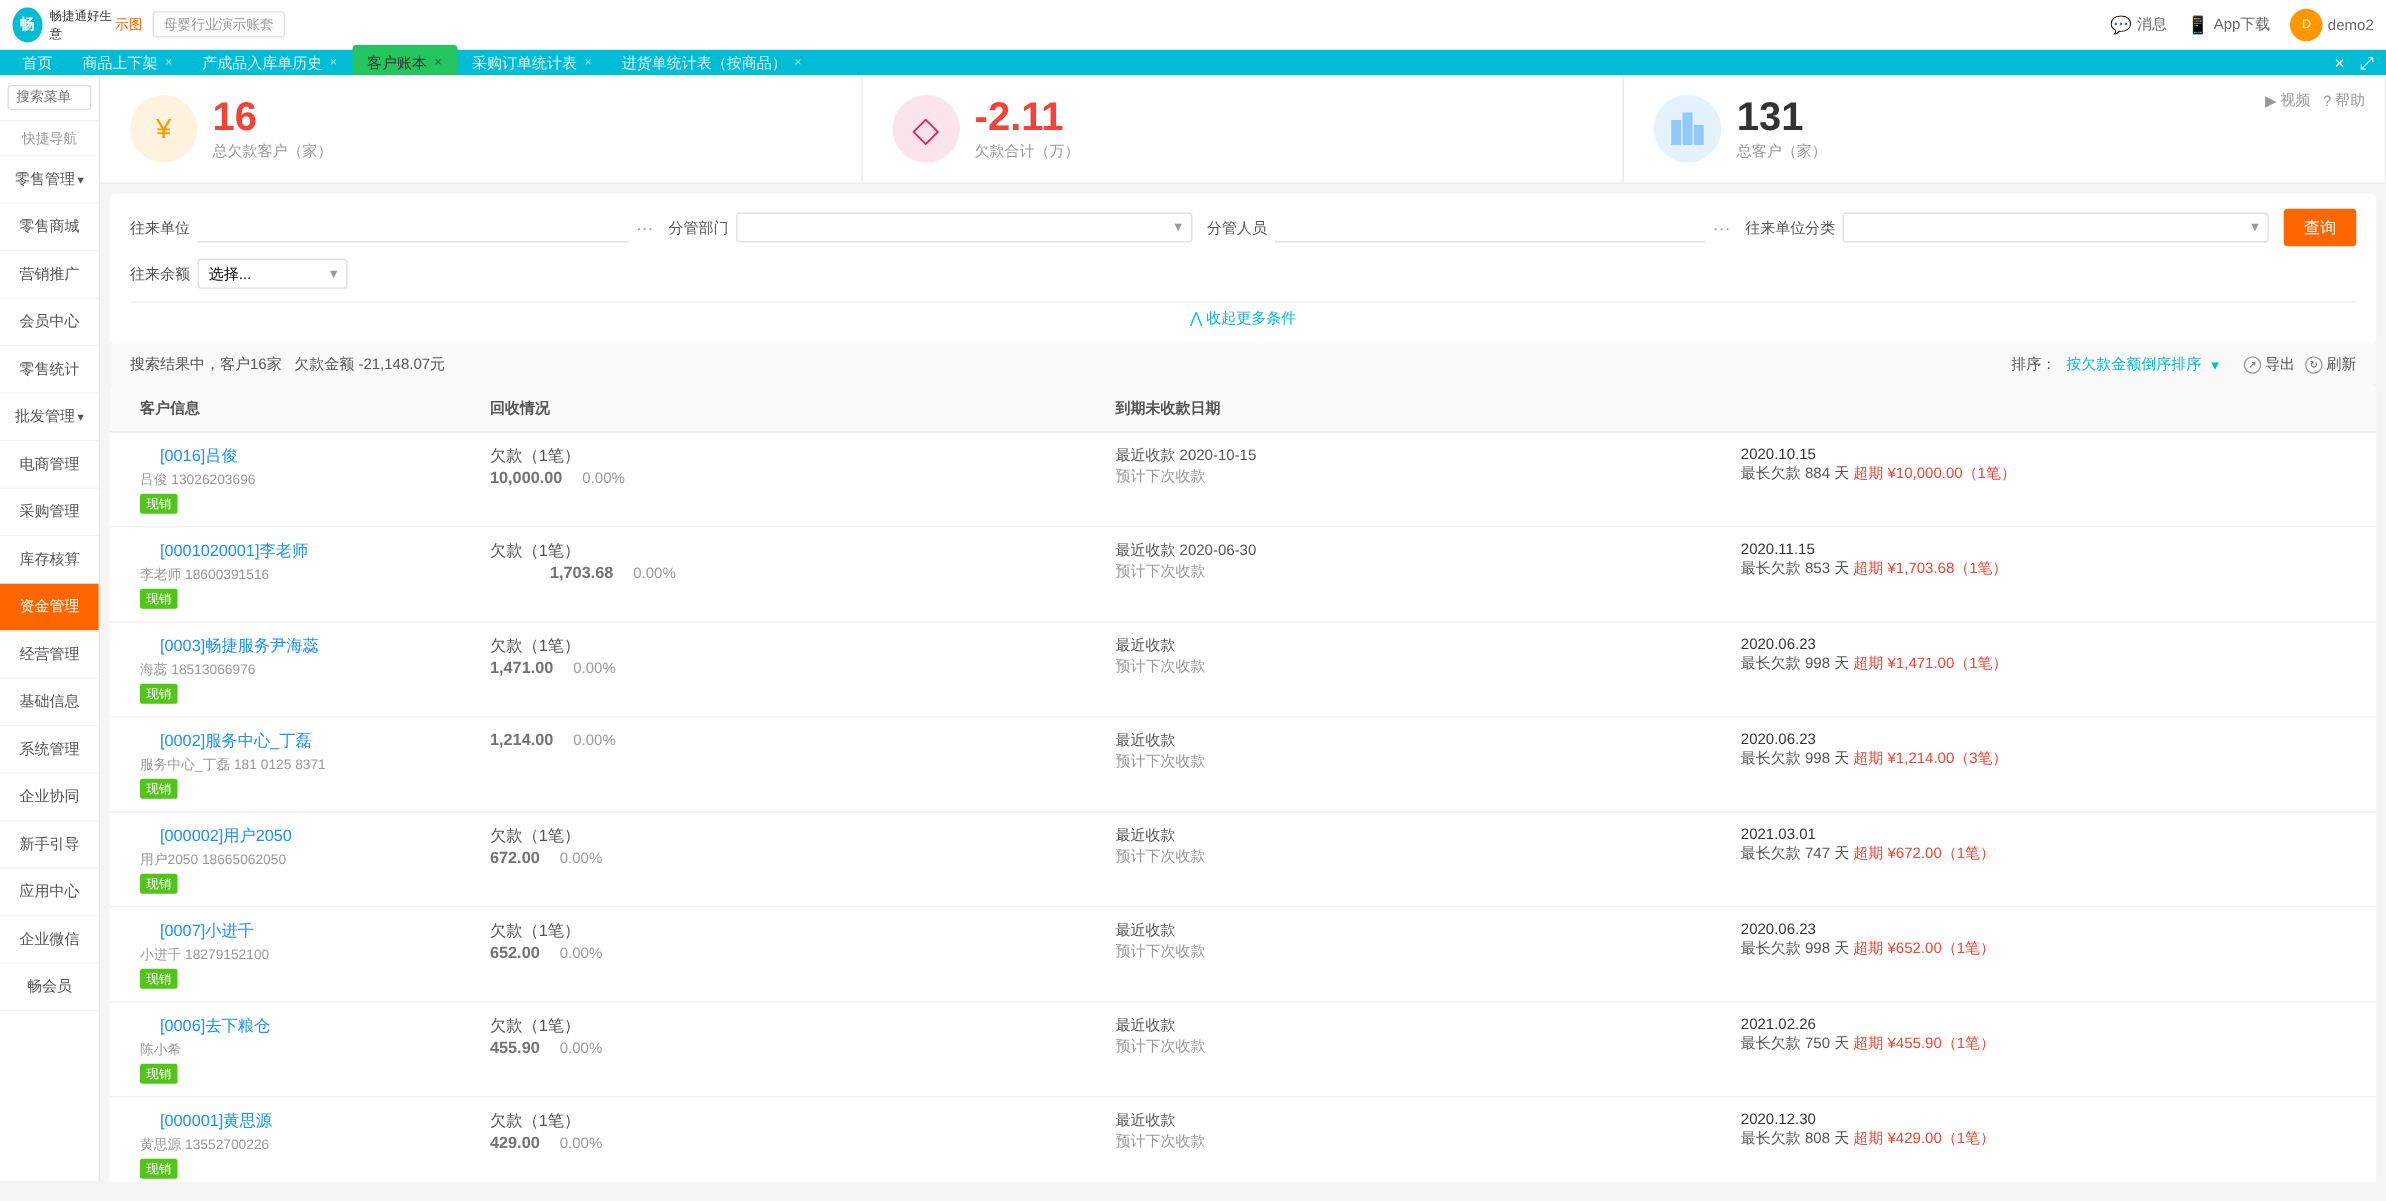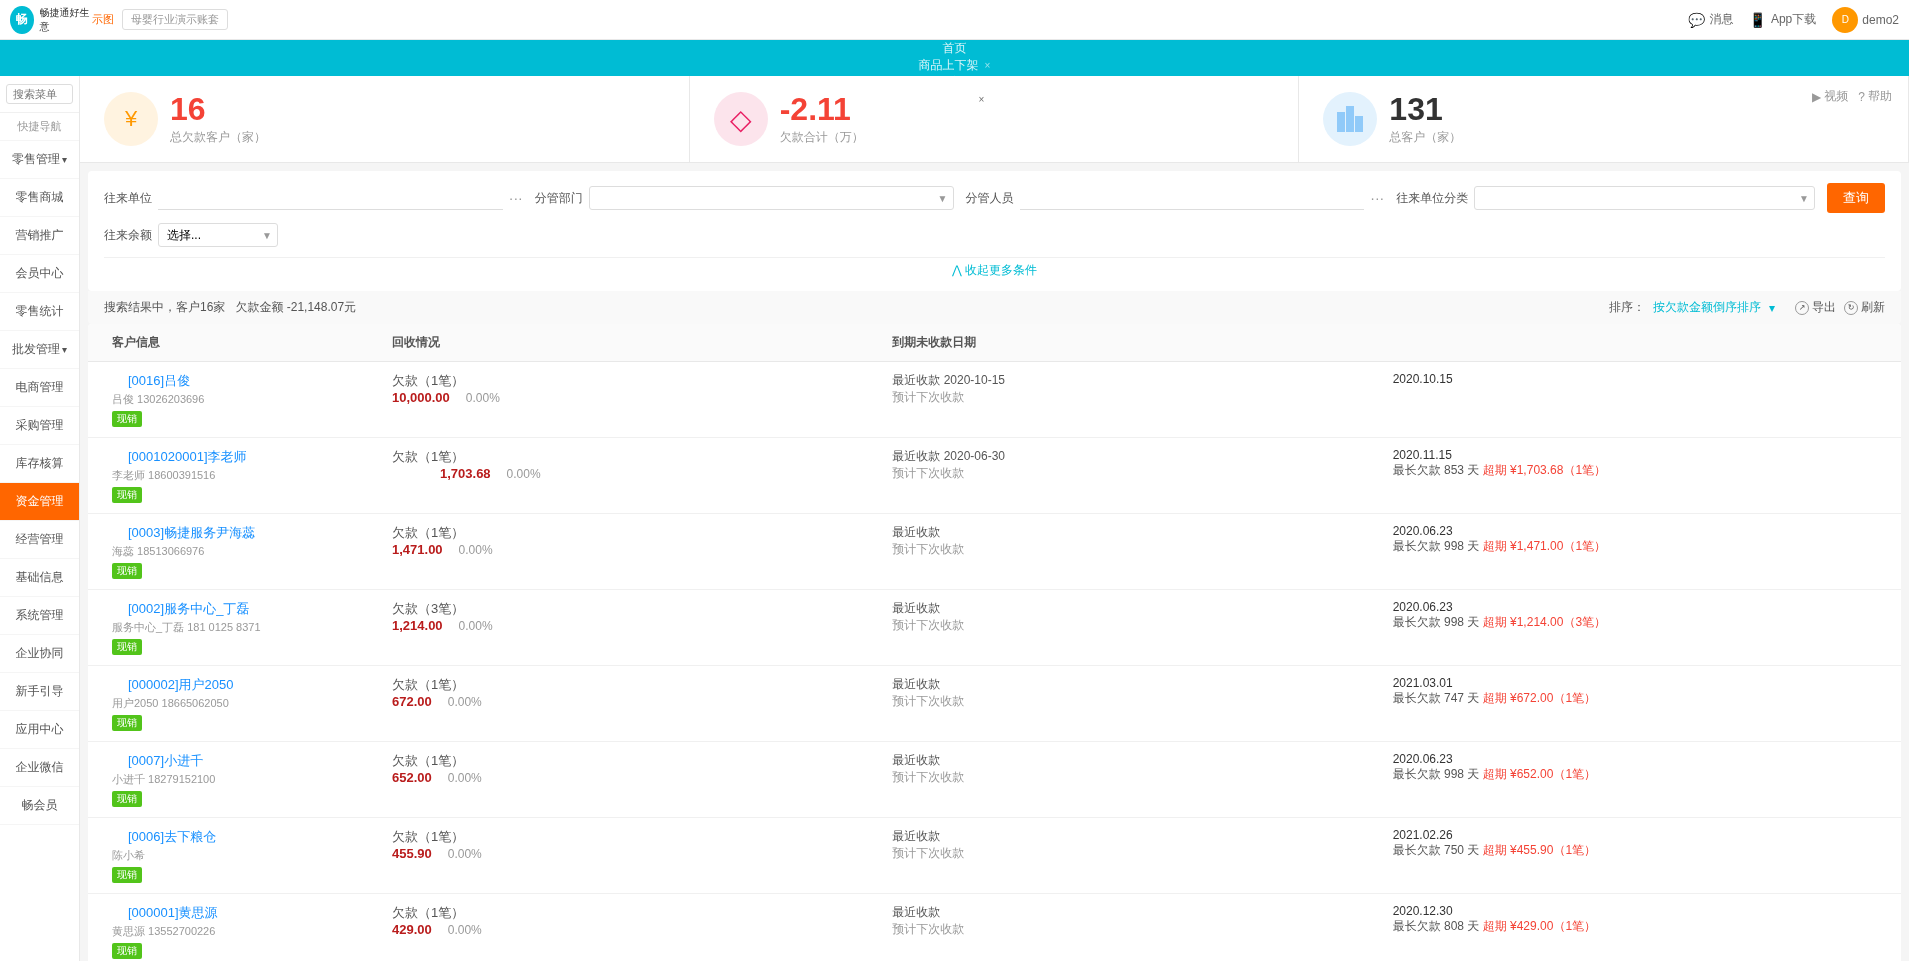--- a/index.html
+++ b/index.html
@@ -7,21 +7,21 @@
 
     
     .top-bar { display: flex; align-items: center; height: 40px; background: #fff; border-bottom: 1px solid #e8e8e8; padding: 0 10px; }
     .logo { display: flex; align-items: center; gap: 6px; width: 80px; }
     .logo-icon { width: 28px; height: 28px; background: #00bcd4; border-radius: 50%; display: flex; align-items: center; justify-content: center; color: #fff; font-size: 12px; font-weight: bold; }
     .top-right { margin-left: auto; display: flex; align-items: center; gap: 16px; }
     .top-right-item { display: flex; align-items: center; gap: 4px; font-size: 12px; color: #666; cursor: pointer; }
     .avatar { width: 26px; height: 26px; background: #ccc; border-radius: 50%; overflow: hidden; display: flex; align-items: center; justify-content: center; font-size: 10px; color: #fff; background: #ff9800; }
 
     
-    .tab-bar { display: flex; align-items: center; height: 36px; background: #00bcd4; padding: 0 6px; flex-direction: column; }
+    .tab-bar { display: flex; align-items: center; height: 20px; background: #00bcd4; padding: 0 6px; }
     .tab { display: flex; align-items: center; gap: 4px; padding: 0 12px; height: 28px; border-radius: 3px 3px 0 0; font-size: 12px; cursor: pointer; color: rgba(255,255,255,0.85); white-space: nowrap; }
     .tab.active { background: #22c55e; color: #333; }
     .tab .close-x { font-size: 10px; color: inherit; margin-left: 2px; opacity: 0.7; }
     .tab-close-all { margin-left: auto; display: flex; gap: 4px; }
     .tab-close-btn { background: none; border: none; color: #fff; font-size: 14px; cursor: pointer; padding: 2px 4px; }
 
     
     .main-layout { display: flex; height: calc(961px - 76px); }
 
     
@@ -70,21 +70,21 @@
 
     
     .table-container { margin: 0 8px 8px; background: #fff; border-radius: 4px; overflow: hidden; }
     .table-header { display: grid; grid-template-columns: 280px 1fr 1fr 1fr; background: #fafafa; border-bottom: 1px solid #e8e8e8; font-size: 12px; font-weight: bold; color: #555; padding: 10px 16px; }
     .table-col { padding: 0 8px; }
     .table-body { }
     .table-row { display: grid; grid-template-columns: 280px 1fr 1fr 1fr; border-bottom: 1px solid #f0f0f0; padding: 10px 16px; align-items: start; }
     .customer-name { color: #1890ff; font-size: 13px; cursor: pointer; margin-left: 16px; }
     .customer-sub { font-size: 11px; color: #999; margin-top: 2px; }
     .tag { display: inline-block; background: #52c41a; color: #fff; font-size: 10px; padding: 1px 5px; border-radius: 2px; margin-top: 4px; }
-    .debt-amount { color: #b91c1c; font-size: 13px; font-weight: bold; }
+    .debt-amount { color: #737373; font-size: 13px; font-weight: bold; }
     .debt-count { font-size: 13px; color: #555; }
     .debt-pct { font-size: 12px; color: #999; }
     .overdue-link { color: #f44336; font-size: 12px; cursor: pointer; }
     .overdue-days { font-size: 12px; color: #555; }
     .collection-date { font-size: 12px; color: #555; }
     .collection-next { font-size: 12px; color: #999; }
     .due-date { font-size: 12px; color: #333; }
 
     
     ::-webkit-scrollbar { width: 6px; height: 6px; }
@@ -351,20 +351,21 @@
         <span class="debt-amount">10,000.00</span>
         <span class="debt-pct">0.00%</span>
       </div>
     </div>
     <div class="table-col">
       <div class="collection-date">最近收款    2020-10-15</div>
       <div class="collection-next">预计下次收款</div>
     </div>
     <div class="table-col">
       <div class="due-date">2020.10.15</div>
+      <div class="overdue-days">最长欠款 884 天 <span class="overdue-link">超期 ¥10,000.00（1笔）</span></div>
     </div>
   </div>
           <div class="table-row">
     <div class="table-col">
       <div class="customer-name">[0001020001]李老师</div>
       <div class="customer-sub">李老师  18600391516</div>
       <span class="tag">现销</span>
     </div>
     <div class="table-col">
       <div class="debt-count">欠款（1笔）</div>
@@ -404,21 +405,20 @@
       <div class="overdue-days">最长欠款 998 天 <span class="overdue-link">超期 ¥1,471.00（1笔）</span></div>
     </div>
   </div>
           <div class="table-row">
     <div class="table-col">
       <div class="customer-name">[0002]服务中心_丁磊</div>
       <div class="customer-sub">服务中心_丁磊  181 0125 8371</div>
       <span class="tag">现销</span>
     </div>
     <div class="table-col">
-      <div class="debt-count">欠款（3笔）</div>
       <div style="display:flex;align-items:center;gap:16px;">
         <span class="debt-amount">1,214.00</span>
         <span class="debt-pct">0.00%</span>
       </div>
     </div>
     <div class="table-col">
       <div class="collection-date">最近收款</div>
       <div class="collection-next">预计下次收款</div>
     </div>
     <div class="table-col">

